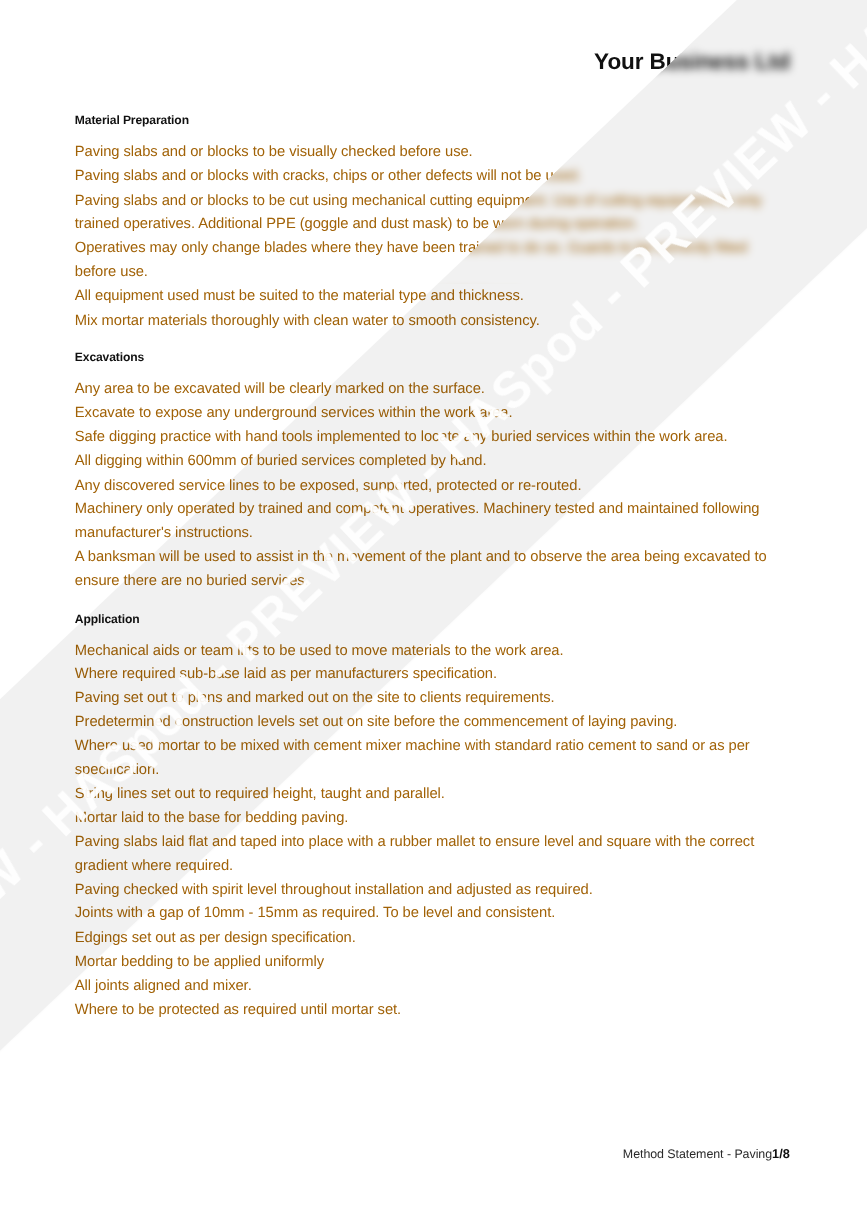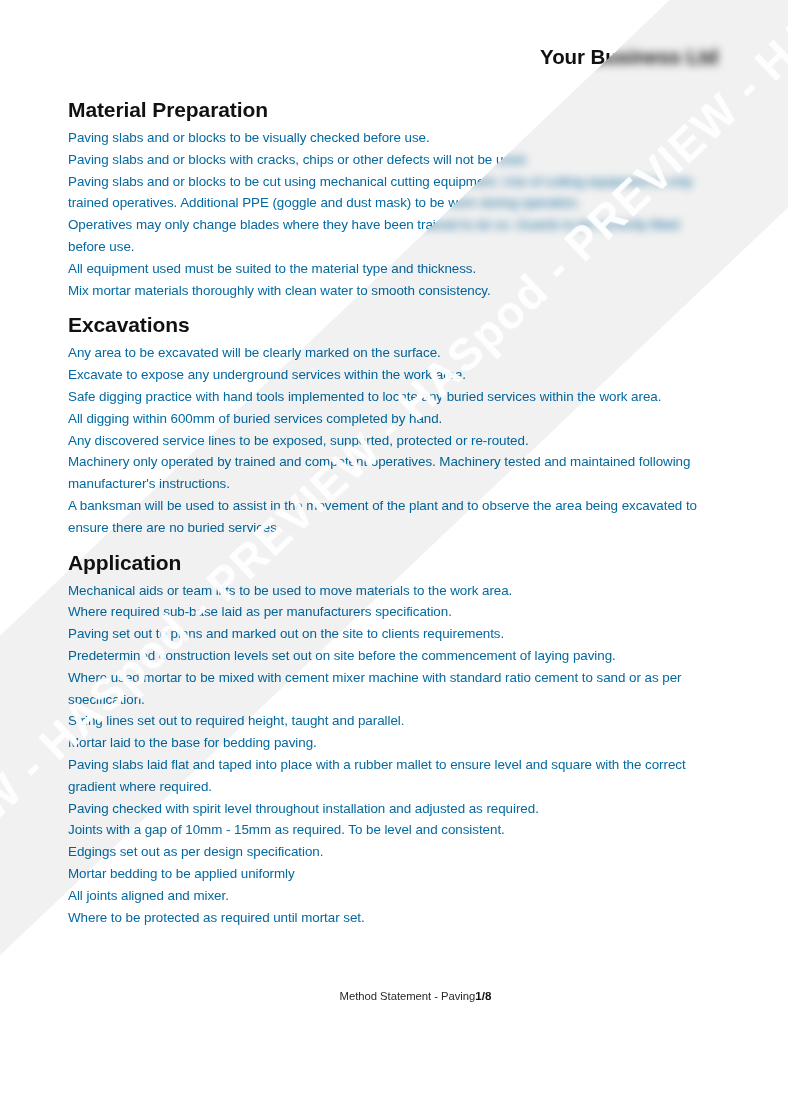--- a/index.html
+++ b/index.html
@@ -46,44 +46,44 @@
     left: 68px;
     width: 645px;
   }
   .section {
     margin: 0 0 4px 0;
   }
   .section + .section {
     margin-top: 14px;
   }
   .section-heading {
-    font-size: 21px;
+    font-size: 11px;
     font-weight: bold;
     color: #111111;
     letter-spacing: -0.1px;
     margin: 0 0 7px 0;
     line-height: 20px;
   }
   .para {
     font-size: 13.4px;
     line-height: 21.8px;
-    color: #0369a1;
+    color: #a16207;
     margin: 0;
     letter-spacing: -0.05px;
   }
 
   
   .page-footer {
     position: absolute;
     left: 68px;
     right: 70px;
-    top: 989px;
+    top: 1043px;
     display: flex;
     align-items: baseline;
-    justify-content: center;
+    justify-content: flex-end;
     padding-left: 45px;
   }
   .footer-title {
     font-size: 11.3px;
     color: #2a2a2a;
     letter-spacing: -0.05px;
   }
   .footer-page {
     font-size: 11.6px;
     font-weight: bold;

